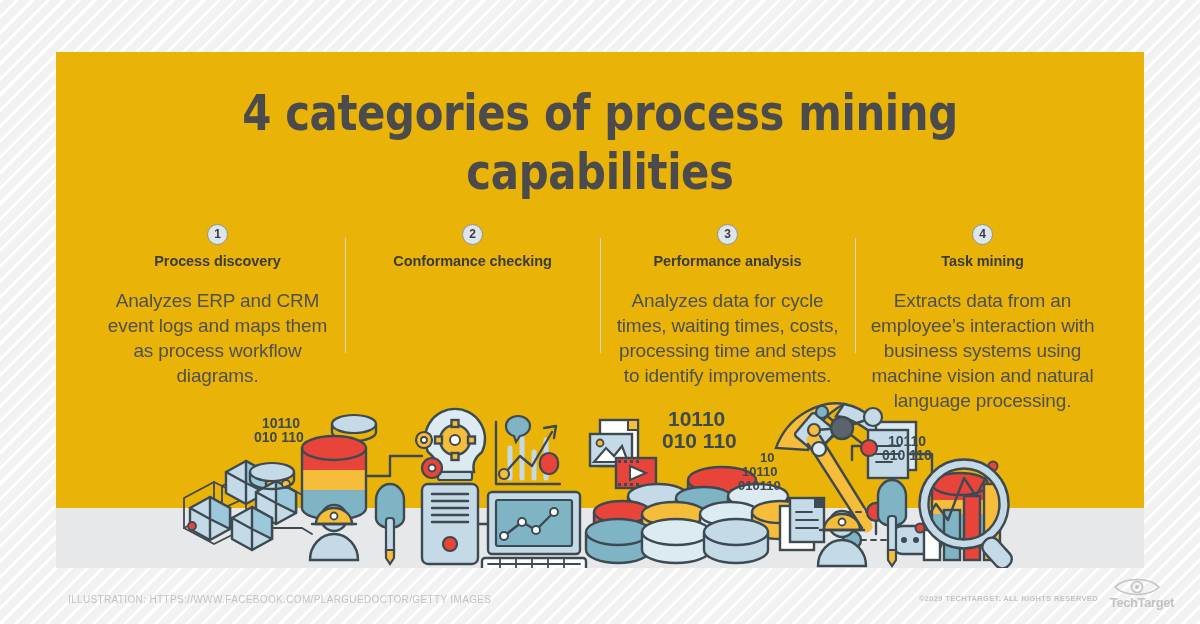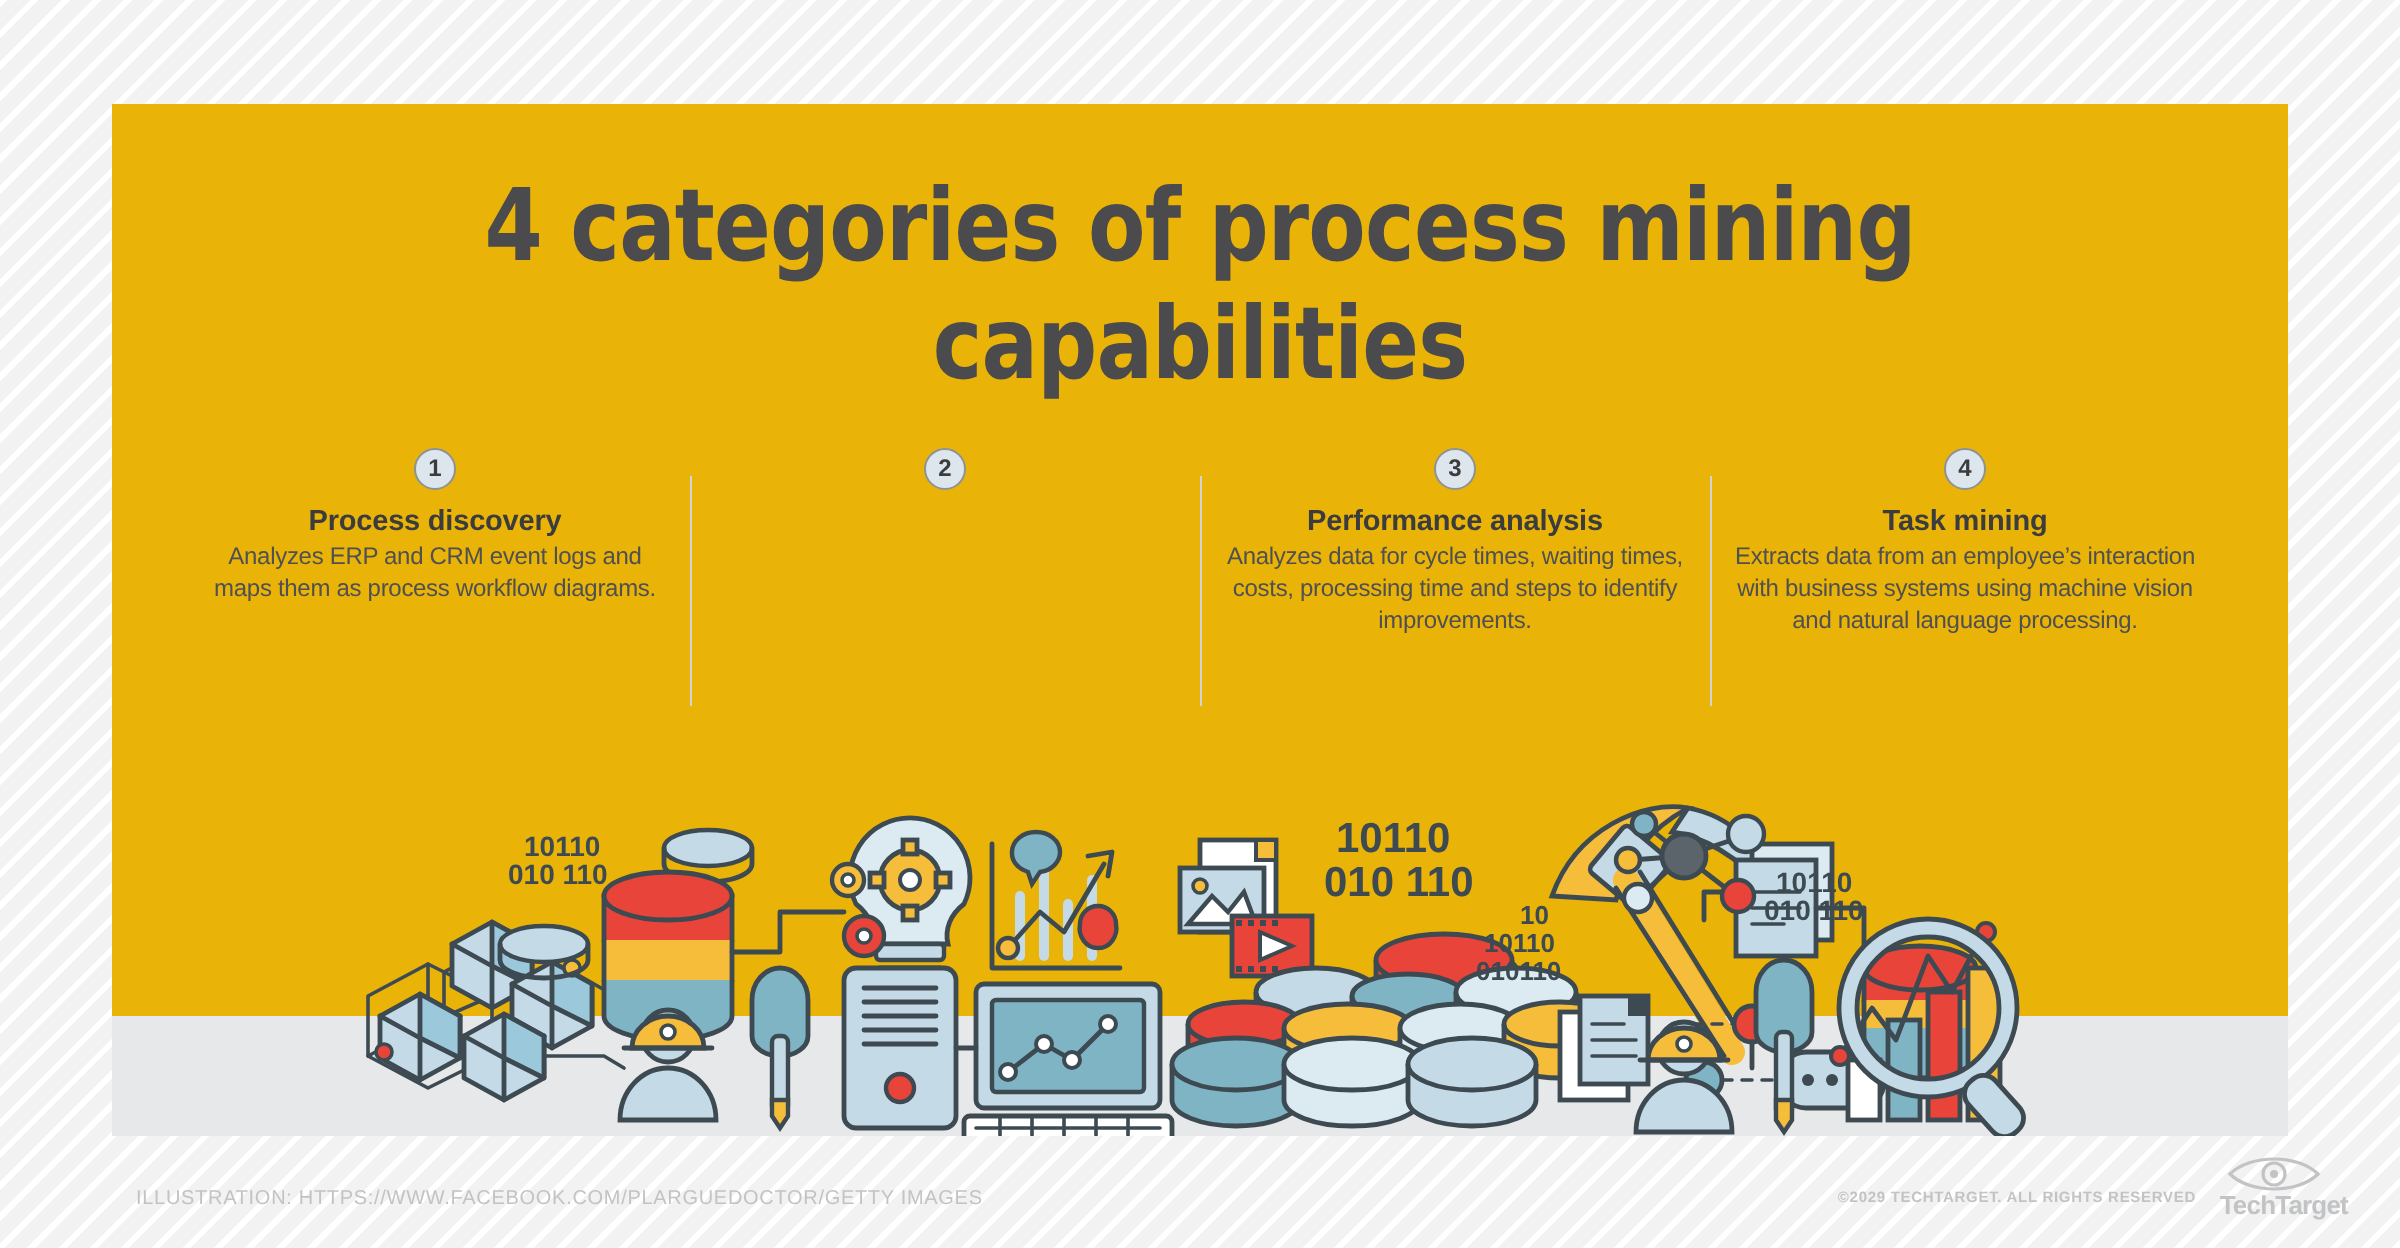--- a/index.html
+++ b/index.html
@@ -86,26 +86,26 @@
     font-weight: 700;
     line-height: 18px;
     color: #3b3c3e;
     font-family: "Liberation Sans", sans-serif;
   }
 
   .col-title {
     font-size: 14.5px;
     font-weight: 700;
     color: #3b3c3e;
-    margin-bottom: 2px;
+    margin-bottom: 19px;
     letter-spacing: -0.1px;
   }
 
   .col-body {
-    font-size: 12px;
+    font-size: 19px;
     line-height: 1.32;
     color: #4f5052;
     letter-spacing: -0.15px;
   }
 
   
   .illo-band {
     position: absolute;
     left: 0;
     top: 456px;
@@ -175,20 +175,21 @@
   <div class="columns">
 
     <div class="col">
       <div class="badge">1</div>
       <div class="col-title">Process discovery</div>
       <div class="col-body">Analyzes ERP and CRM event logs and maps them as process workflow diagrams.</div>
     </div>
 
     <div class="col">
       <div class="badge">2</div>
+      <div class="col-title">Conformance checking</div>
     </div>
 
     <div class="col">
       <div class="badge">3</div>
       <div class="col-title">Performance analysis</div>
       <div class="col-body">Analyzes data for cycle times, waiting times, costs, processing time and steps to identify improvements.</div>
     </div>
 
     <div class="col">
       <div class="badge">4</div>

